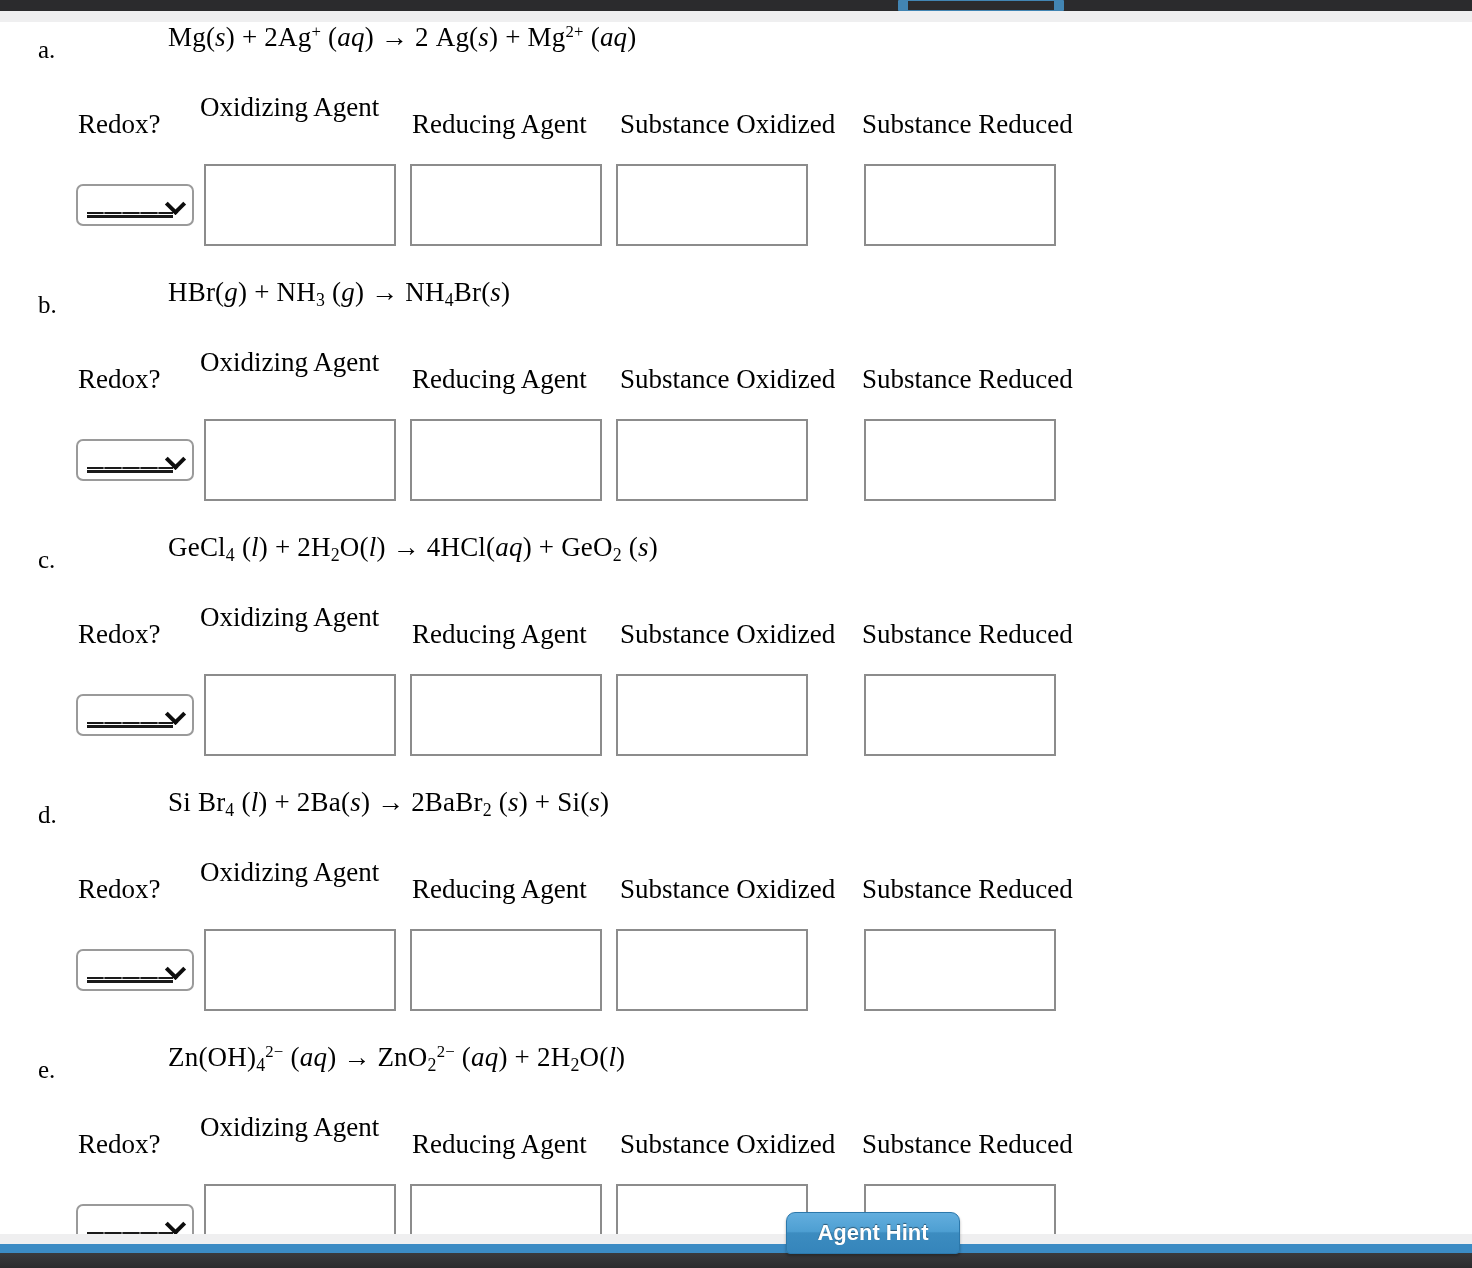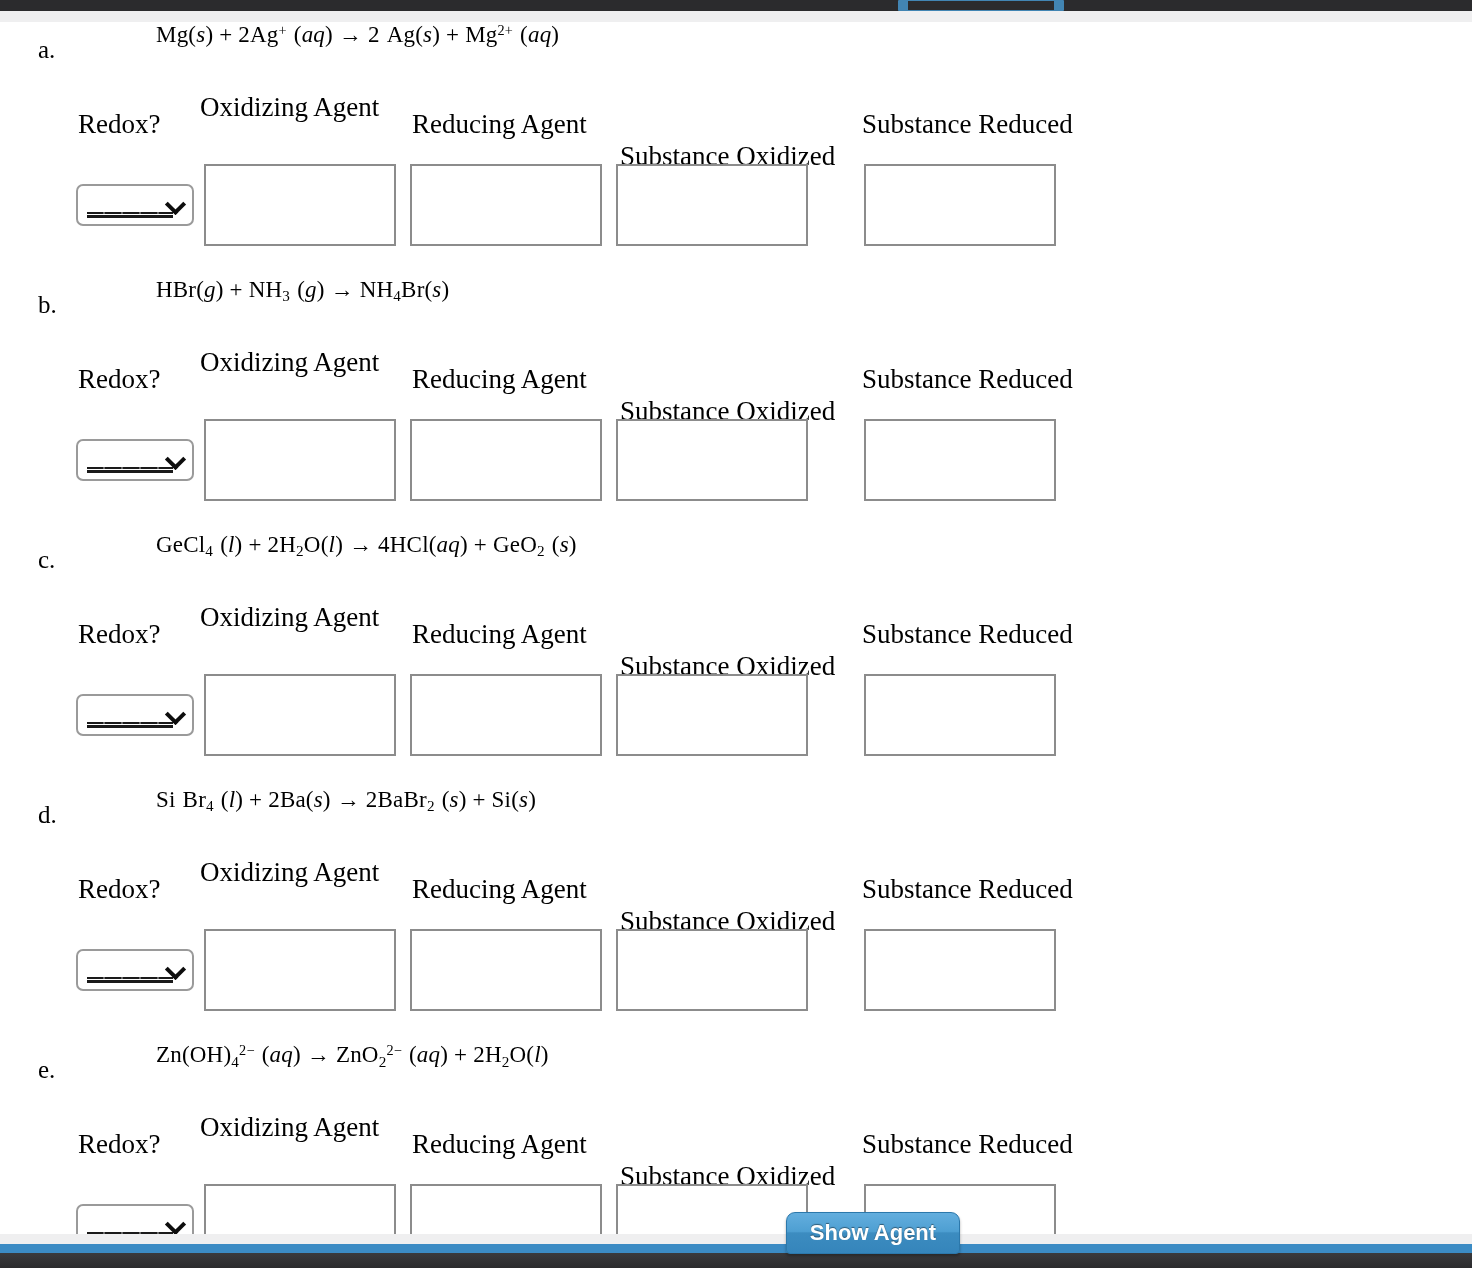--- a/index.html
+++ b/index.html
@@ -35,36 +35,36 @@
     background:#ffffff;
   }
 
   
   .problem{position:absolute;left:0;width:1160px;}
   .item-letter{
     position:absolute;left:38px;top:14px;
     font-size:25px;color:#000;
   }
   .equation{
-    position:absolute;left:156px;top:0px;
-    font-size:23px;color:#000;white-space:nowrap;
+    position:absolute;left:168px;top:0px;
+    font-size:27px;color:#000;white-space:nowrap;
     letter-spacing:.2px;
   }
   .equation .it{font-style:italic;}
   .equation sub{font-size:.66em;vertical-align:-.28em;font-style:normal;}
   .equation sup{font-size:.62em;vertical-align:.52em;font-style:normal;}
   .eq-sp{display:inline-block;width:7px;}
 
   
   .headers{position:absolute;left:0;top:78px;height:44px;width:1160px;text-decoration:underline;}
   .hdr{position:absolute;font-size:27px;color:#000;white-space:nowrap;}
   .hdr-redox{left:78px;top:9px;}
   .hdr-ox{left:200px;top:-8px;}
   .hdr-red{left:412px;top:9px;}
-  .hdr-sox{left:620px;top:9px;margin-top:32px;}
+  .hdr-sox{left:620px;top:9px;}
   .hdr-sred{left:862px;top:9px;text-align:right;}
 
   
   .controls{position:absolute;left:0;top:142px;height:82px;width:1160px;}
   .redox-select{
     position:absolute;left:76px;top:20px;width:118px;height:42px;
     border:2px solid #9a9a9a;border-radius:7px;background:#fff;
     box-sizing:border-box;
   }
   .redox-select .placeholder-line{
@@ -248,17 +248,17 @@
       </div>
       <div class="abox abox-1"></div>
       <div class="abox abox-2"></div>
       <div class="abox abox-3"></div>
       <div class="abox abox-4"></div>
     </div>
   </div>
 
 </div>
 
-<div class="show-hint">Show Agent</div>
+<div class="show-hint">Agent Hint</div>
 
 <div class="foot-gray"></div>
 <div class="foot-blue"></div>
 <div class="foot-dark"></div>
 
 </body></html>

